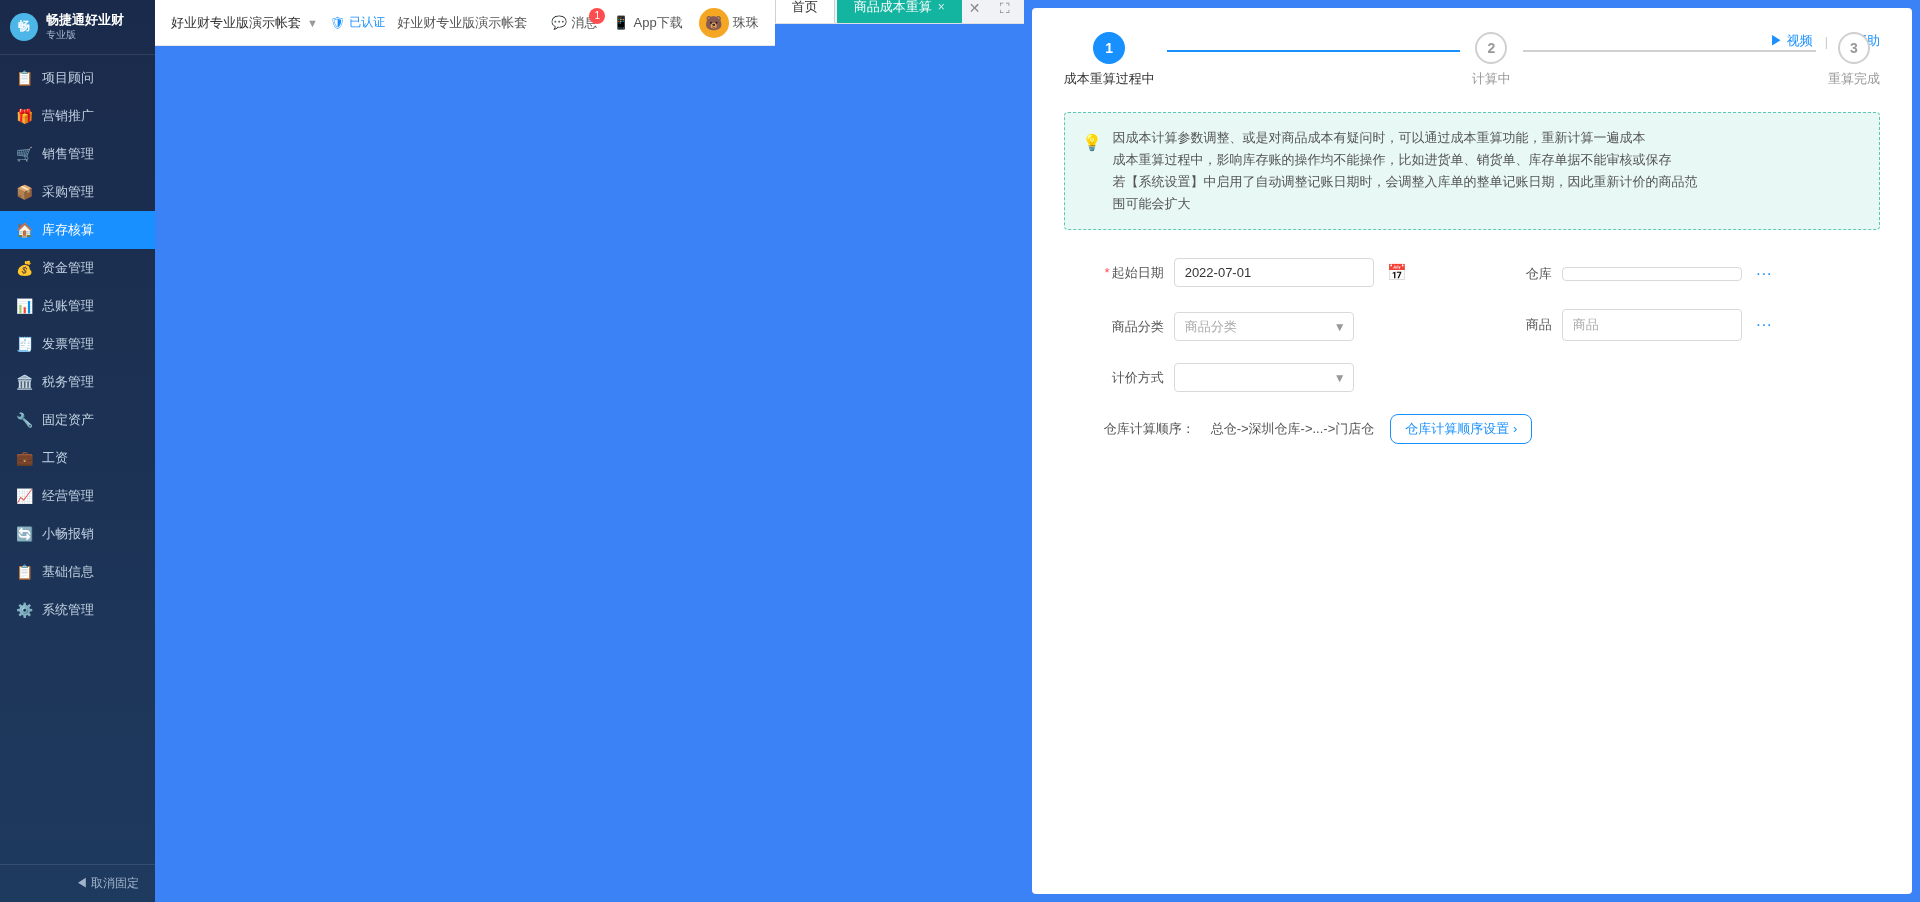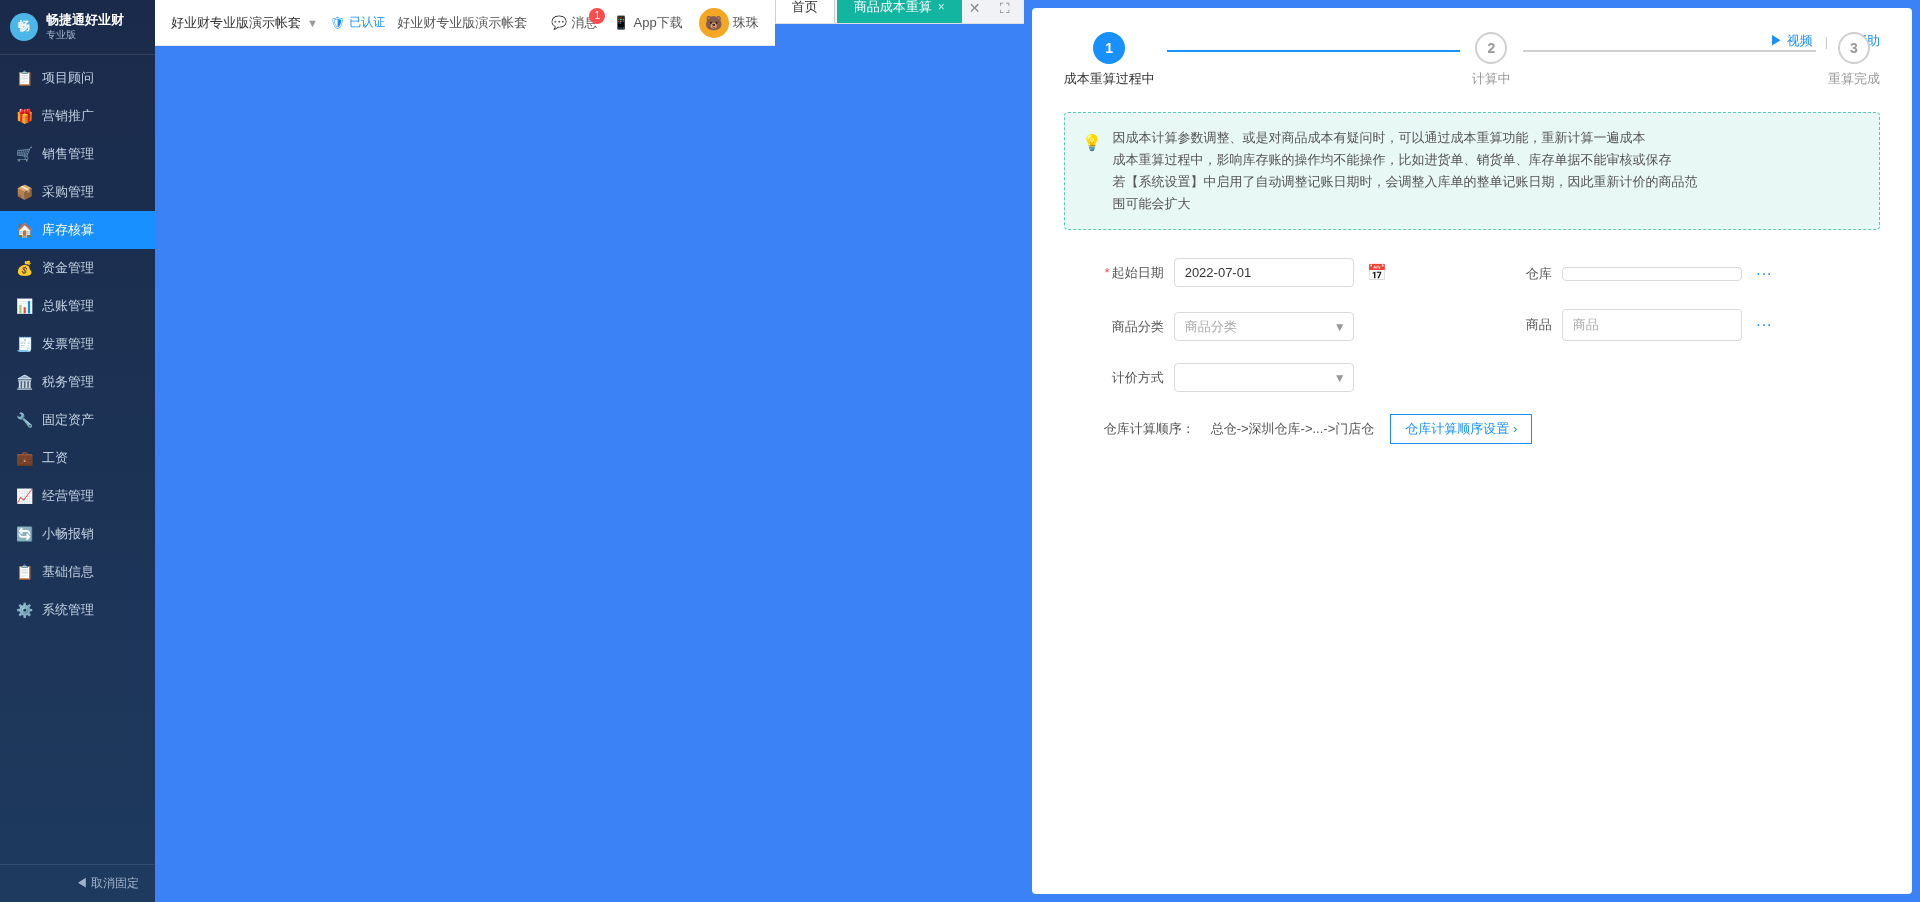--- a/index.html
+++ b/index.html
@@ -323,21 +323,21 @@
       color: #ff4d4f;
       margin-right: 2px;
     }
     .form-input {
       border: 1px solid #d9d9d9;
       border-radius: 4px;
       padding: 6px 10px;
       font-size: 13px;
       color: #333;
       outline: none;
-      width: 180px;
+      width: 200px;
     }
     .calendar-icon {
       color: #1890ff;
       font-size: 16px;
       cursor: pointer;
       margin-left: 4px;
     }
     .form-select {
       border: 1px solid #d9d9d9;
       border-radius: 4px;
@@ -392,21 +392,21 @@
       white-space: nowrap;
     }
     .warehouse-value {
       color: #555;
       font-size: 13px;
     }
     .warehouse-btn {
       background: white;
       border: 1px solid #1890ff;
       color: #1890ff;
-      border-radius: 0;
+      border-radius: 8px;
       padding: 5px 14px;
       font-size: 13px;
       cursor: pointer;
       display: flex;
       align-items: center;
       gap: 4px;
     }
 
     
     .submit-area {

